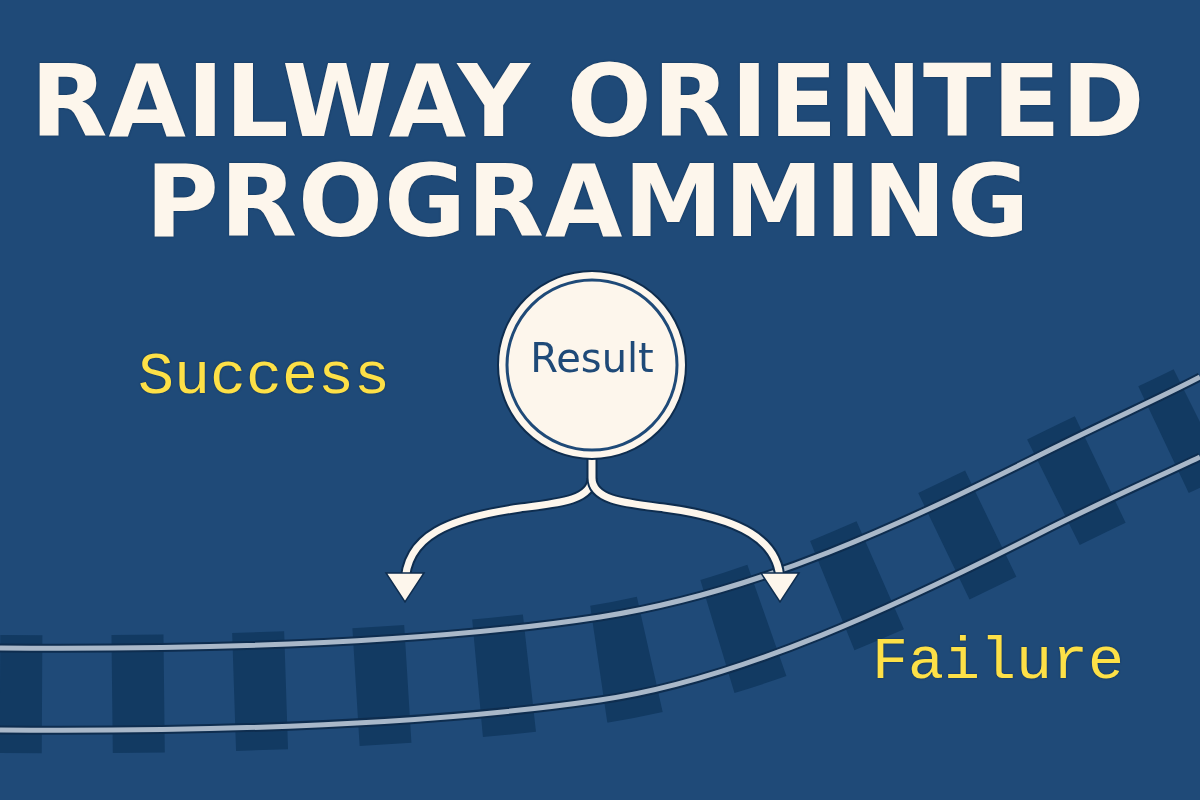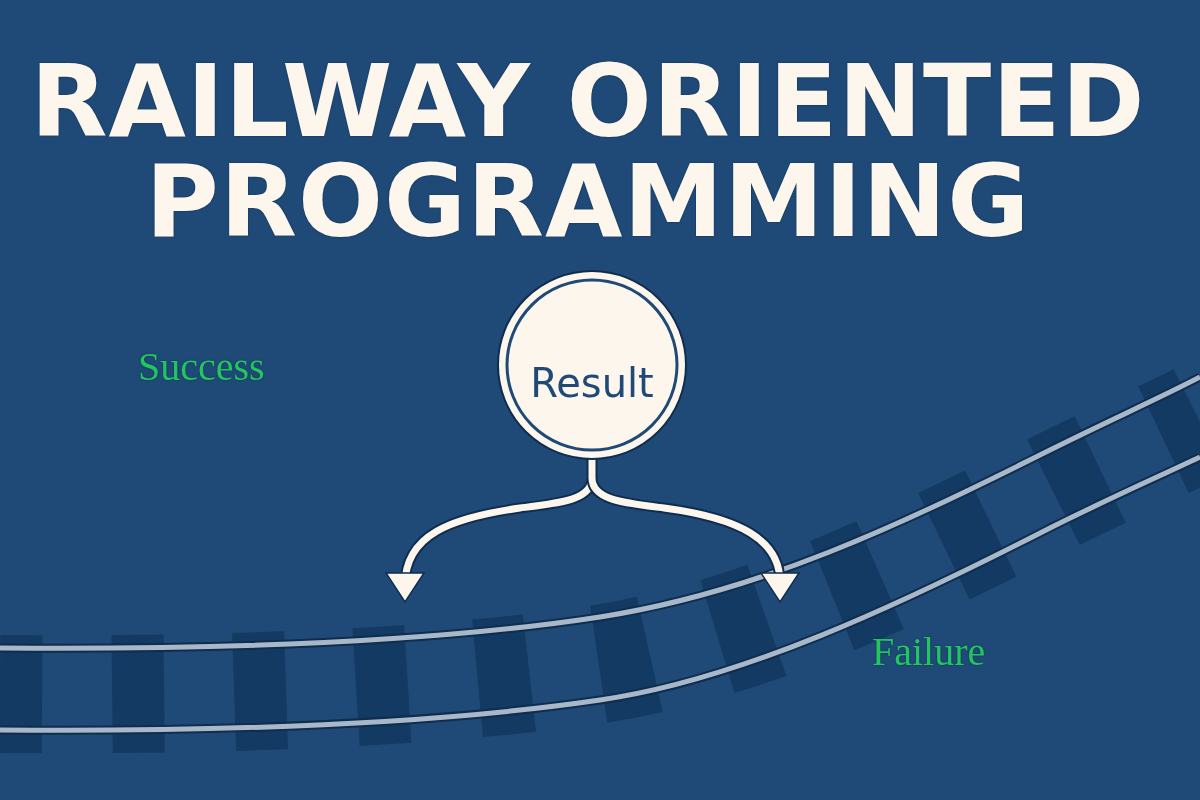--- a/index.html
+++ b/index.html
@@ -8,27 +8,27 @@
   svg.scene { position: absolute; left: 0; top: 0; width: 1200px; height: 800px; }
   .title {
     position: absolute; left: 0; width: 1200px; text-align: center;
     font-family: "DejaVu Sans", sans-serif; font-weight: bold;
     color: #FDF6EC; letter-spacing: 1px; line-height: 1;
     text-shadow: 0 0 2px #0E2D4F;
   }
   .title.l1 { top: 52px; font-size: 100px; left: -12px; }
   .title.l2 { top: 152px; font-size: 100px; left: -12px; }
   .label {
-    position: absolute; font-family: Liberation Serif, serif;
-    color: #22c55e; font-size: 40px; line-height: 1; text-shadow: 0 0 2px #0E2D4F;
+    position: absolute; font-family: Liberation Mono, monospace;
+    color: #fde047; font-size: 60px; line-height: 1; text-shadow: 0 0 2px #0E2D4F;
   }
   .label.success { left: 138px; top: 347px; }
   .label.failure { left: 872px; top: 632px; }
   .result-text {
-    position: absolute; left: 492px; width: 200px; top: 363px; text-align: center;
+    position: absolute; left: 492px; width: 200px; top: 338px; text-align: center;
     font-family: "DejaVu Sans", sans-serif; font-size: 40px; color: #1F4A78; line-height: 1;
   }
 </style>
 </head>
 <body>
 
 <div class="canvas">
 
   <svg class="scene" viewBox="0 0 1200 800">
 

